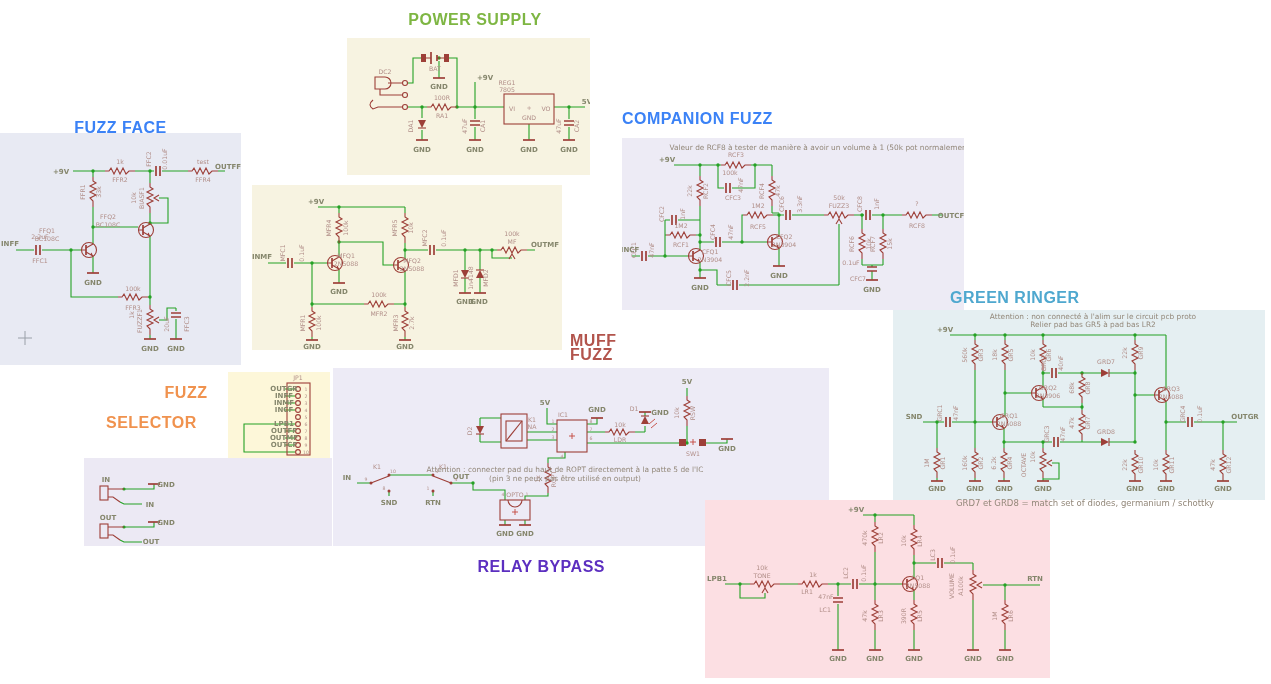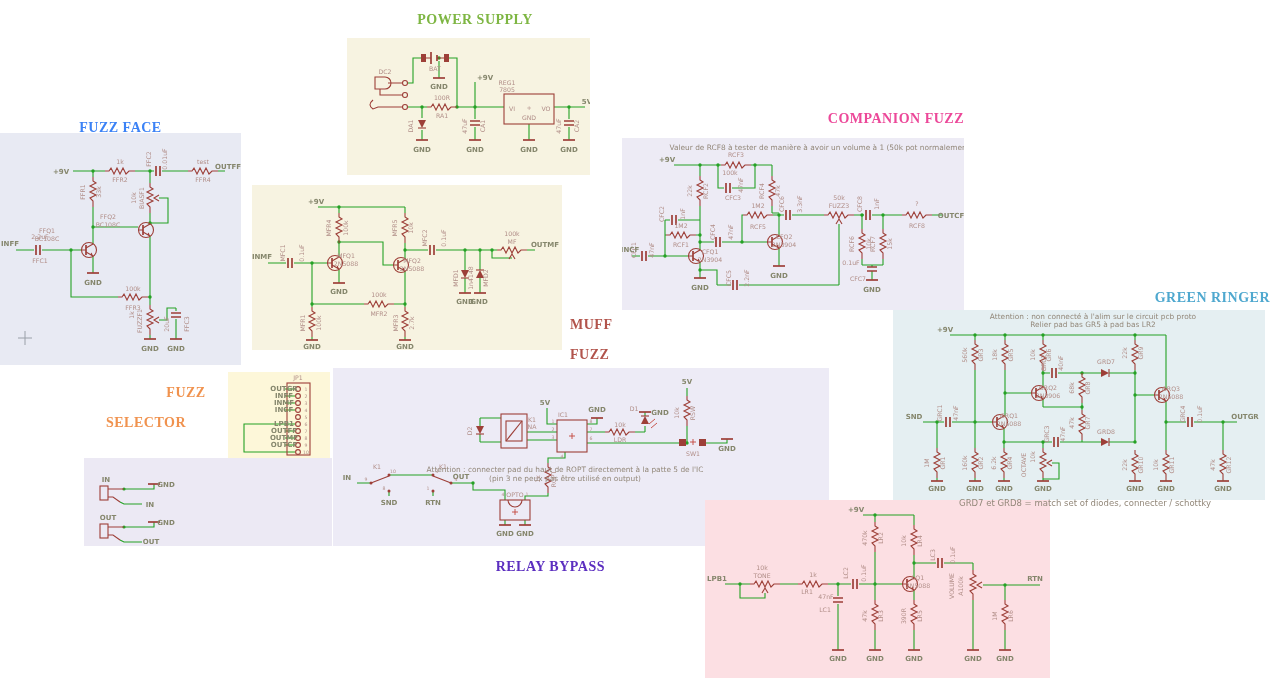--- a/index.html
+++ b/index.html
@@ -1,19 +1,19 @@
 <!DOCTYPE html>
 <html><head>
 <meta charset="utf-8">
 <style>
   html,body{margin:0;padding:0;background:#fff}
   #canvas{position:relative;width:1271px;height:684px;background:#ffffff;overflow:hidden;font-family:"DejaVu Sans",sans-serif}
   .blk{position:absolute}
   .blk svg{display:block}
-  .ttl{position:absolute;font-family:Liberation Serif, serif;font-weight:bold;font-size:14px;letter-spacing:.5px;line-height:30px;white-space:pre}
+  .ttl{position:absolute;font-family:Liberation Sans, sans-serif;font-weight:bold;font-size:16px;letter-spacing:.5px;line-height:30px;white-space:pre}
   .noteDiv{position:absolute;color:#93887a;font-size:8.5px;line-height:9.5px;text-align:center;font-family:"DejaVu Sans",sans-serif}
   .c{stroke:#9d3f38;fill:none;stroke-width:1.1}
   .c2{stroke:#9d3f38;fill:none;stroke-width:1.7}
   .cf1{fill:#9d3f38;stroke:none}
   .w{stroke:#25a125;fill:none;stroke-width:1.1}
   .j{fill:#25a125;stroke:none}
   .lr{stroke:#c3453c;stroke-width:.9;fill:none}
   .x{stroke:#9aa0a8;stroke-width:1}
   text.sl{text-anchor:middle;user-select:none;font-family:"DejaVu Sans",sans-serif}
   .cmp{fill:#b18e88;font-size:6.2px}
@@ -661,25 +661,25 @@
         <text x="133" y="161" class="sl net">GND</text>
         <text x="170" y="161" class="sl net">GND</text>
         <text x="209" y="161" class="sl net">GND</text>
         <text x="268" y="161" class="sl net">GND</text>
         <text x="300" y="161" class="sl net">GND</text>
       </svg>
   </div>
 
   <div class="ttl" style="left:360px;top:5px;width:230px;text-align:center;color:#7eb643">POWER SUPPLY</div>
   <div class="ttl" style="left:0px;top:113px;width:241px;text-align:center;color:#3b82f6">FUZZ FACE</div>
-  <div class="ttl" style="left:622px;top:104px;width:342px;text-align:right;color:#ec4899">COMPANION FUZZ</div>
-  <div class="ttl" style="left:950px;top:283px;width:320px;text-align:right;color:#4fa8cf">GREEN RINGER</div>
-  <div class="ttl" style="left:570px;top:310px;color:#b2544c">MUFF</div>
+  <div class="ttl" style="left:622px;top:104px;width:342px;text-align:left;color:#3b82f6">COMPANION FUZZ</div>
+  <div class="ttl" style="left:950px;top:283px;width:320px;text-align:left;color:#4fa8cf">GREEN RINGER</div>
+  <div class="ttl" style="left:570px;top:326px;color:#b2544c">MUFF</div>
   <div class="ttl" style="left:570px;top:340px;color:#b2544c">FUZZ</div>
   <div class="ttl" style="left:106px;top:378px;width:160px;text-align:center;color:#f0924e">FUZZ</div>
   <div class="ttl" style="left:106px;top:408px;width:160px;text-align:left;color:#f0924e">SELECTOR</div>
   <div class="ttl" style="left:415px;top:552px;width:190px;text-align:right;color:#5c2fc0">RELAY BYPASS</div>
 
   <div class="noteDiv" style="left:915px;top:499px;width:340px">
-    <span>GRD7 et GRD8 = match set of diodes, connecter / schottky</span><br>
+    <span>GRD7 et GRD8 = match set of diodes, germanium / schottky</span><br>
   </div>
 
 </div>
 
 </body></html>

